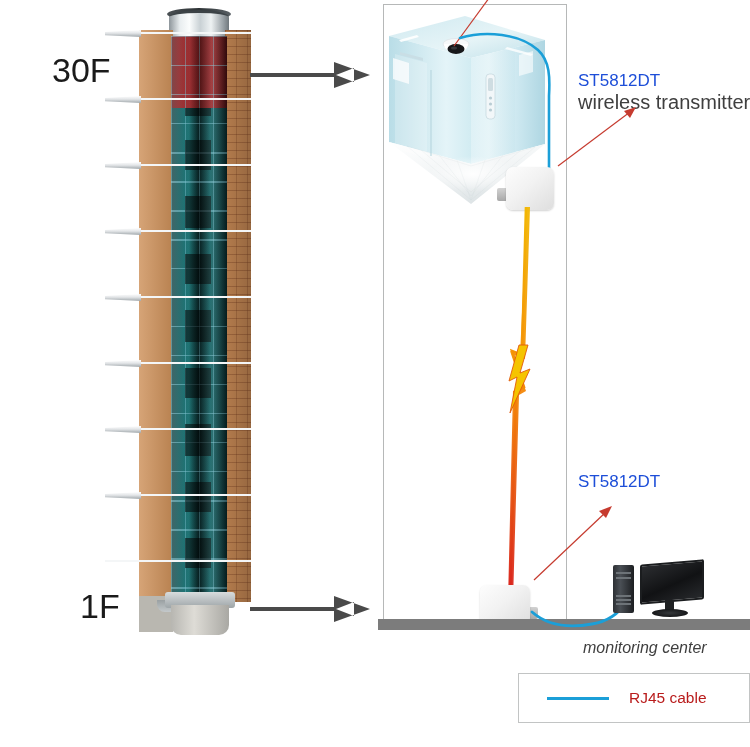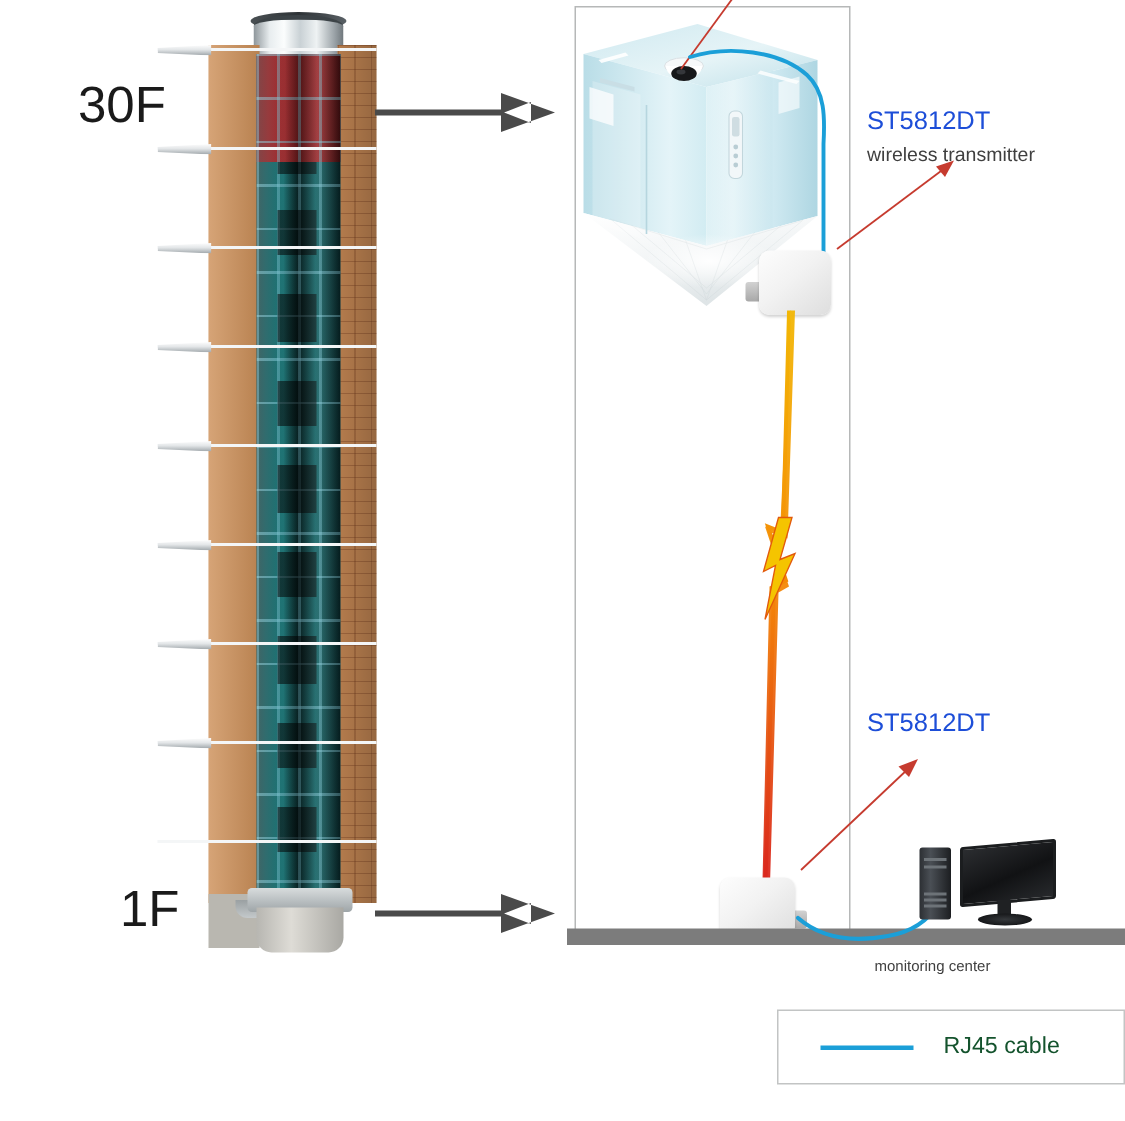--- a/index.html
+++ b/index.html
@@ -250,30 +250,31 @@
     background: #7c7c7c;
   }
 
   
   .callout {
     position: absolute;
     color: #3a3a3a;
     white-space: nowrap;
   }
   .callout .l1 { font-size: 17px; line-height: 22px; color: #1d4ed8; }
-  .callout .l2 { font-size: 13px; line-height: 21px; color: #3f3f3f; }
+  .callout .l2 { font-size: 20px; line-height: 21px; color: #3f3f3f; }
 
   #tx-label { left: 578px; top: 70px; }
   #rx-label { left: 578px; top: 471px; }
 
   #mc-label {
     left: 583px; top: 639px;
-    font-size: 10px;
+    font-size: 16px;
     color: #3f3f3f;
     white-space: nowrap;
+    font-style: italic;
   }
 
   
   #legend {
     left: 518px; top: 673px;
     width: 232px; height: 50px;
     border: 1px solid #c2c4c4;
     box-sizing: border-box;
     background: #fff;
     display: flex;
@@ -281,21 +282,21 @@
     padding-left: 28px;
   }
   #legend-swatch {
     width: 62px; height: 3px;
     background: #1b9fd8;
     margin-right: 20px;
     flex: none;
   }
   #legend-text {
     font-size: 15.5px;
-    color: #14532d;
+    color: #b91c1c;
     white-space: nowrap;
     text-align: right;
   }
 
   
   #pc-tower {
     left: 613px; top: 565px;
     width: 21px; height: 48px;
     background: linear-gradient(to right, #2c2f33 0%, #4a4f55 35%, #1c1e21 100%);
     border-radius: 2px;

